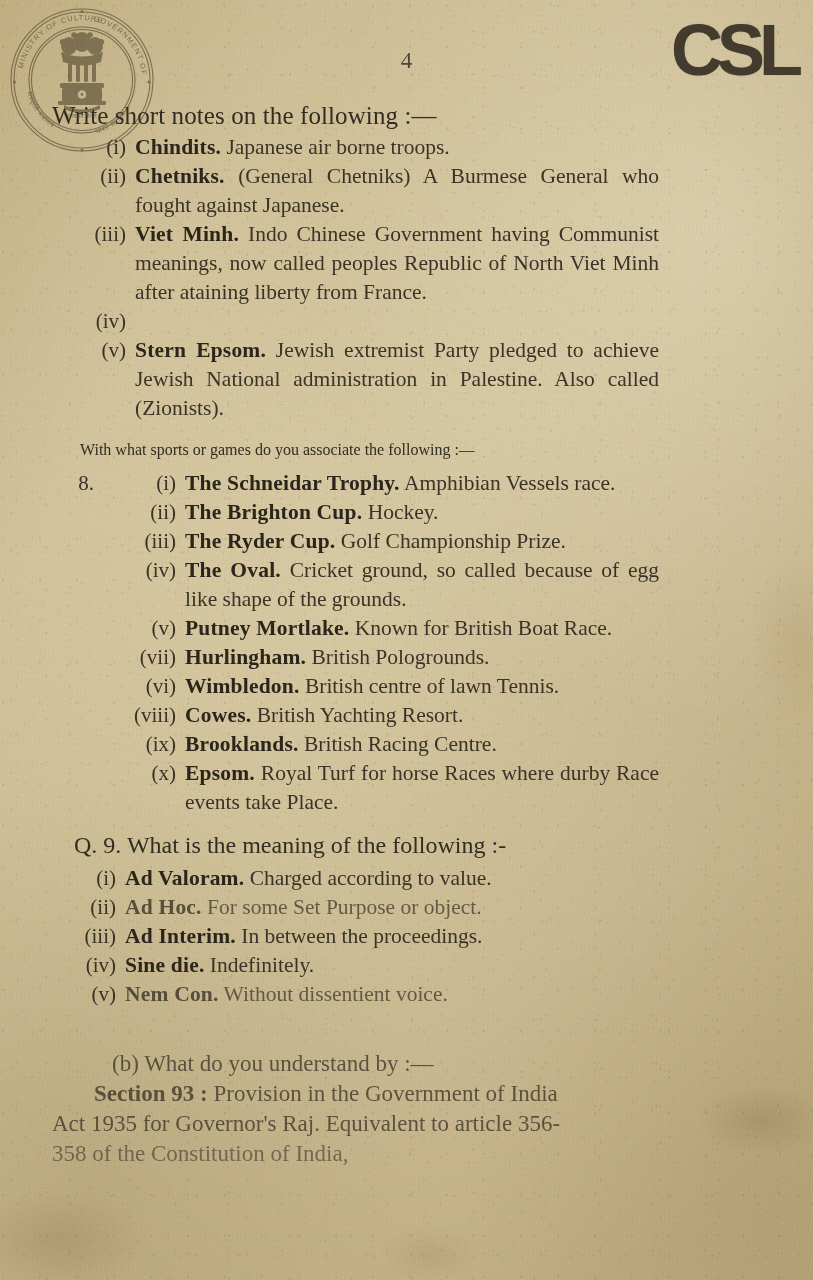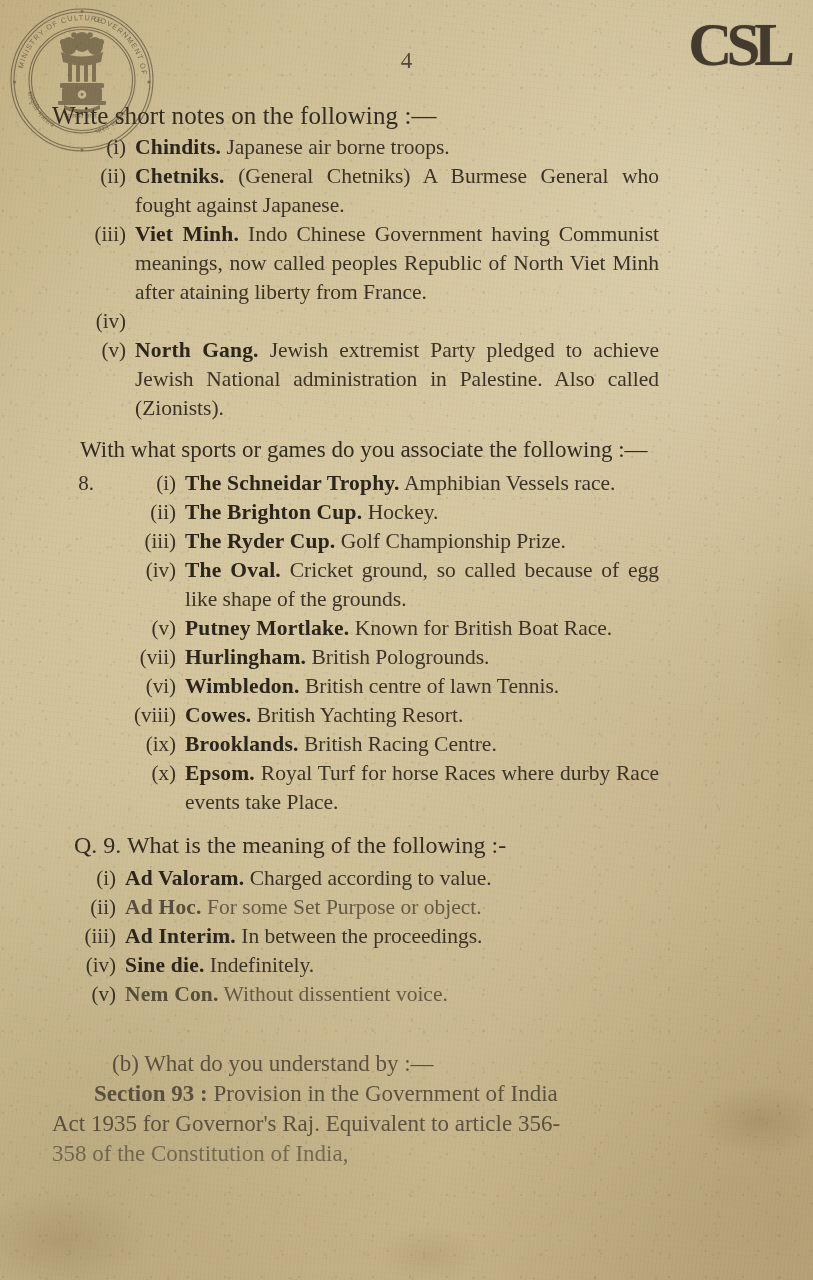--- a/index.html
+++ b/index.html
@@ -74,24 +74,24 @@
     top: 4px;
     width: 152px;
     height: 152px;
     opacity: 0.62;
   }
   .seal svg { display:block; width:100%; height:100%; }
 
   
   .csl {
     position: absolute;
-    right: 24px;
+    right: 16px;
     top: 14px;
-    font-family: Liberation Serif, serif;
-    font-size: 61px;
+    font-family: Liberation Sans, sans-serif;
+    font-size: 72px;
     line-height: 1;
     font-weight: 700;
     color: #30291f;
     letter-spacing: -6px;
     opacity: 0.88;
     text-shadow: 0 0 1px rgba(48,41,31,0.5);
   }
 
   
   .pageno {
@@ -120,21 +120,21 @@
 
   .lead {
     font-size: 25px;
     line-height: 32px;
     margin: 0 0 1px 0;
     letter-spacing: 0.1px;
     white-space: nowrap;
   }
 
   .block-head {
-    font-size: 23px;
+    font-size: 16px;
     line-height: 31px;
     margin: 11px 0 4px 0;
     text-align: justify;
     text-align-last: left;
     padding-right: 12px;
   }
   .block-head .first { padding-left: 28px; }
 
   .qhead {
     font-size: 24px;
@@ -307,21 +307,21 @@
           <b>Viet Minh.</b>
           <span class="def">Indo Chinese Government having Communist meanings, now called peoples Republic of North Viet Minh after ataining liberty from France.</span>
         </span>
       </li>
       <li>
         <span class="num">(iv)</span>
       </li>
       <li>
         <span class="num">(v)</span>
         <span class="content">
-          <b>North Gang.</b>
+          <b>Stern Epsom.</b>
           <span class="def">Jewish extremist Party pledged to achieve Jewish National administration in Palestine.  Also called (Zionists).</span>
         </span>
       </li>
     </ul>
 
     <div class="block-head">
       <span class="first">With what sports or games do you associate</span>
       <span>the following :—</span>
     </div>
 

